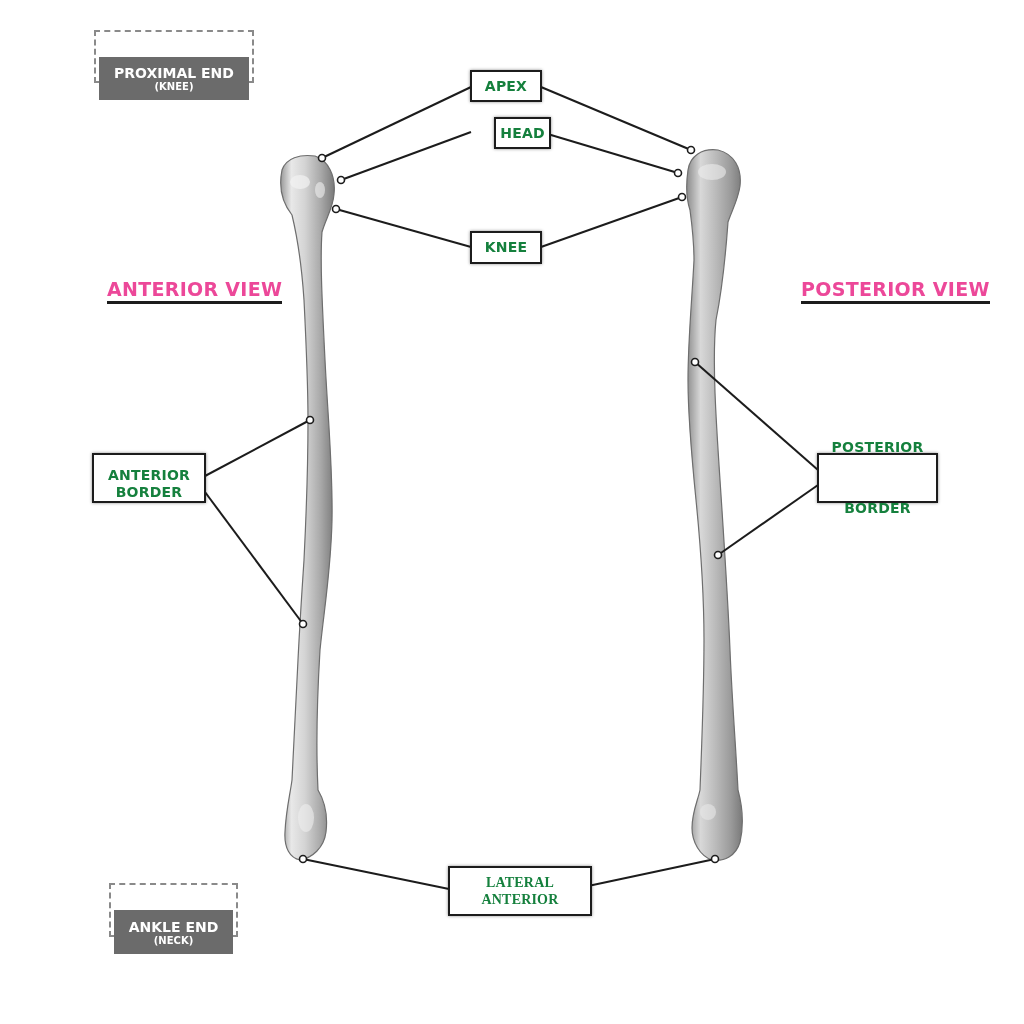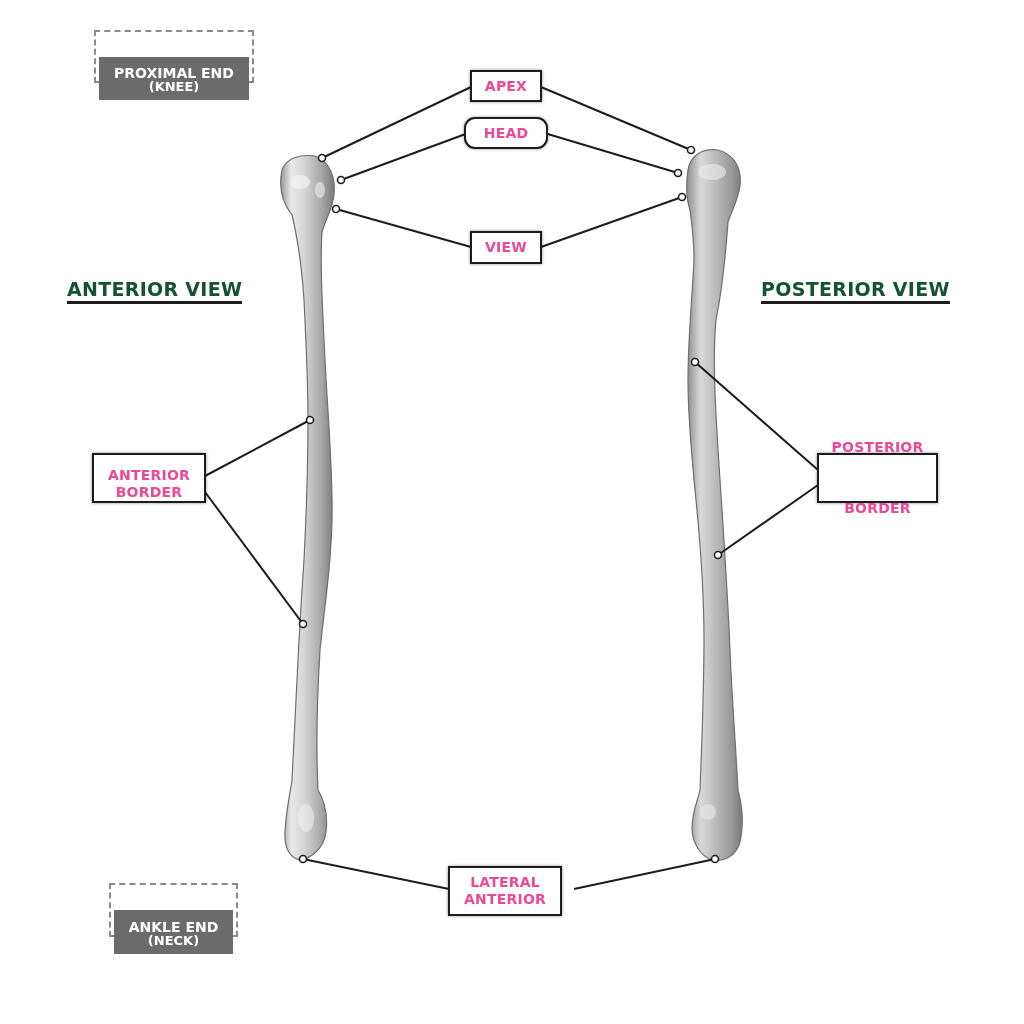--- a/index.html
+++ b/index.html
@@ -1,31 +1,31 @@
 <!DOCTYPE html>
 <html><head>
   <meta charset="utf-8">
   <style>
     html, body { margin: 0; padding: 0; background: #ffffff; }
     body { width: 1024px; height: 1024px; position: relative; overflow: hidden;
            font-family: "DejaVu Sans", "Liberation Sans", sans-serif; }
     #diagram-svg { position: absolute; left: 0; top: 0; }
     .lbl { position: absolute; background: #fff; border: 2px solid #1c1c1c;
-           box-shadow: 0 0 3px rgba(0,0,0,0.45); color: #ec4899; font-weight: bold;
+           box-shadow: 0 0 3px rgba(0,0,0,0.45); color: #15803d; font-weight: bold;
            font-size: 14px; text-align: center; line-height: 17px;
            display: flex; flex-direction: column; align-items: center; justify-content: center;
            box-sizing: border-box; letter-spacing: 0.2px; }
     .end-tag { position: absolute; border: 2px dashed #8a8a8a; padding: 3px; box-sizing: border-box; }
     .end-tag .inner { background: #6b6b6b; color: #fff; width: 100%; height: 100%;
            display: flex; flex-direction: column; align-items: center; justify-content: center;
            font-weight: bold; margin-top: 22px; }
     .end-tag .main { font-size: 14px; line-height: 16px; }
-    .end-tag .sub { font-size: 13px; line-height: 11px; }
-    .view-title { position: absolute; font-weight: bold; font-size: 19px; color: #14532d;
-           border-bottom: 3px solid #1c1c1c; padding-bottom: 1px; letter-spacing: 0.3px; white-space: nowrap; }
+    .end-tag .sub { font-size: 10px; line-height: 11px; }
+    .view-title { position: absolute; font-weight: bold; font-size: 19px; color: #ec4899;
+           border-bottom: 3px solid #1c1c1c; padding-bottom: 1px; letter-spacing: 0.3px; white-space: nowrap; margin-left: 40px; }
   </style>
 </head>
 <body>
 
 <svg id="diagram-svg" width="1024" height="1024" viewBox="0 0 1024 1024">
   <defs>
     <linearGradient id="boneA" x1="0" x2="1" y1="0" y2="0">
       <stop offset="0" stop-color="#9a9a9a"></stop>
       <stop offset="0.2" stop-color="#e8e8e8"></stop>
       <stop offset="0.45" stop-color="#d4d4d4"></stop>
@@ -110,30 +110,30 @@
     <span class="sub">(NECK)</span>
   </div>
 </div>
 
 <div class="view-title" style="left:67px;top:278px;">ANTERIOR VIEW</div>
 <div class="view-title" style="left:761px;top:278px;">POSTERIOR VIEW</div>
 
 <div class="lbl" style="left:470px;top:70px;width:72px;height:32px;">
   <span>APEX</span>
 </div>
-<div class="lbl" style="left:464px;top:117px;width:84px;height:32px;border-radius:11px;">
+<div class="lbl" style="left:494px;top:117px;width:57px;height:32px;">
   <span>HEAD</span>
 </div>
 <div class="lbl" style="left:470px;top:231px;width:72px;height:33px;">
-  <span>VIEW</span>
+  <span>KNEE</span>
 </div>
 <div class="lbl" style="left:92px;top:453px;width:114px;height:50px;justify-content:flex-end;">
   <span>ANTERIOR</span>
   <span>BORDER</span>
 </div>
 <div class="lbl" style="left:817px;top:453px;width:121px;height:50px;gap:44px;">
   <span>POSTERIOR</span>
   <span>BORDER</span>
 </div>
-<div class="lbl" style="left:448px;top:866px;width:114px;height:50px;">
+<div class="lbl" style="left:448px;top:866px;width:144px;height:50px;font-family:Liberation Serif, serif;">
   <span>LATERAL</span>
   <span>ANTERIOR</span>
 </div>
 
 </body></html>

